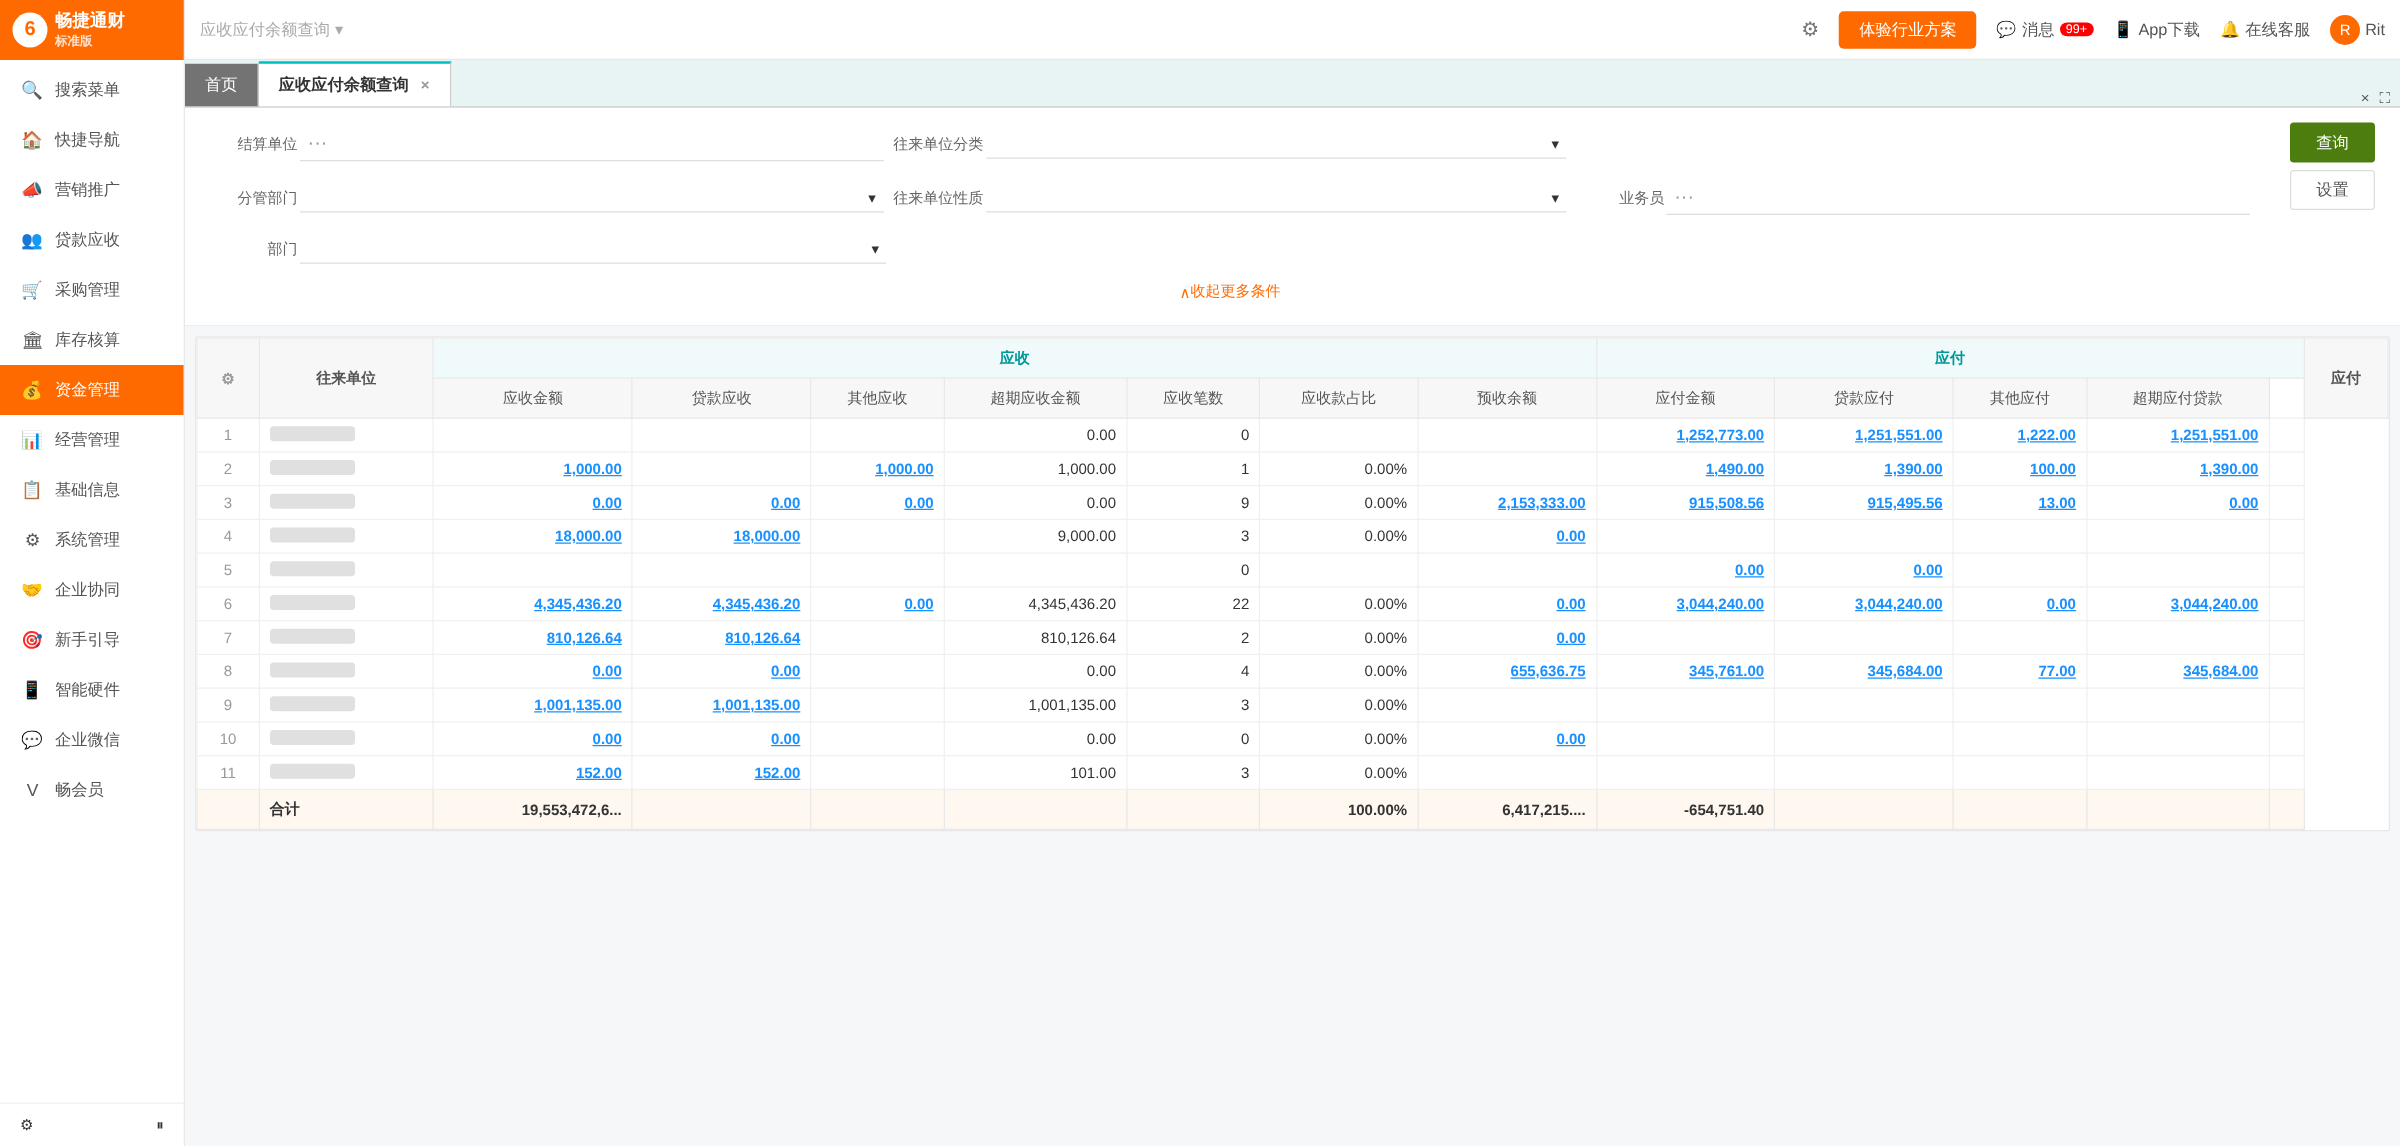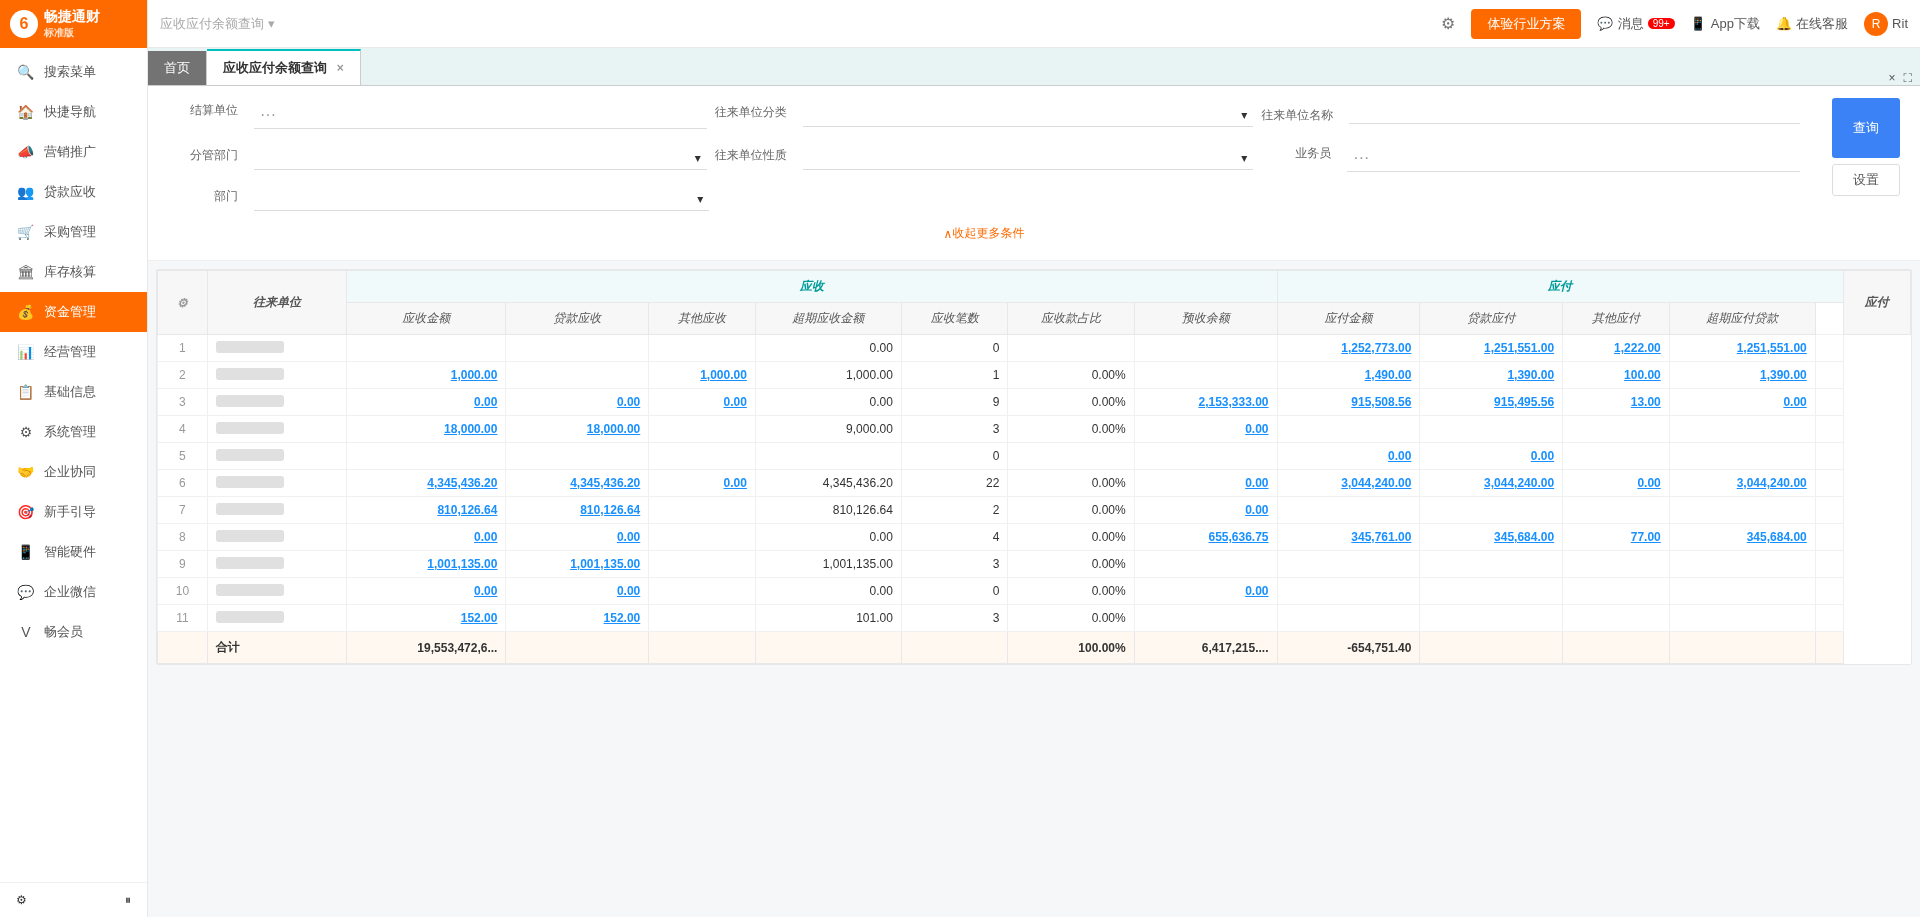--- a/index.html
+++ b/index.html
@@ -67,36 +67,36 @@
     .search-label { color: #ff6a00; font-size: 13px; white-space: nowrap; }
     .search-tag { background: #ff6a00; color: #fff; border-radius: 50%; width: 20px; height: 20px; display: flex; align-items: center; justify-content: center; font-size: 12px; cursor: pointer; }
     .search-tag-gray { background: #f0f0f0; color: #555; border-radius: 50%; width: 20px; height: 20px; display: flex; align-items: center; justify-content: center; font-size: 12px; cursor: pointer; }
     .search-option { display: flex; align-items: center; gap: 4px; cursor: pointer; color: #555; font-size: 13px; padding: 4px 8px; border-radius: 12px; }
     .search-option.active { color: #ff6a00; }
     .search-option .radio-dot { width: 14px; height: 14px; border-radius: 50%; border: 2px solid #ccc; display: flex; align-items: center; justify-content: center; }
     .search-option.active .radio-dot { border-color: #ff6a00; }
     .search-option.active .radio-inner { width: 6px; height: 6px; border-radius: 50%; background: #ff6a00; }
 
     .filter-row { display: flex; align-items: center; gap: 0; flex-wrap: wrap; }
-    .filter-item { display: flex; gap: 16px; flex: 1; min-width: 200px; margin: 4px 0; }
+    .filter-item { display: flex; align-items: center; gap: 2px; flex: 1; min-width: 200px; margin: 4px 0; }
     .filter-label { color: #666; font-size: 12px; white-space: nowrap; min-width: 70px; text-align: right; }
     .filter-input { flex: 1; border: none; border-bottom: 1px solid #ddd; padding: 4px 6px; font-size: 12px; color: #333; background: transparent; cursor: pointer; display: flex; align-items: center; justify-content: space-between; }
     .filter-input-dots { color: #999; font-size: 16px; }
     .filter-select { flex: 1; border: none; border-bottom: 1px solid #ddd; padding: 4px 6px; font-size: 12px; color: #333; background: transparent; display: flex; align-items: center; justify-content: space-between; cursor: pointer; }
 
     .collapse-btn { display: flex; align-items: center; justify-content: center; color: #ff6a00; font-size: 12px; cursor: pointer; padding: 6px; margin-top: 4px; }
 
     .action-btns { display: flex; flex-direction: column; gap: 6px; margin-left: 16px; }
-    .btn-query { background: #3b82f6; color: #fff; border: none; border-radius: 3px; padding: 21px 20px; cursor: pointer; font-size: 13px; }
+    .btn-query { background: #4d7c0f; color: #fff; border: none; border-radius: 3px; padding: 7px 20px; cursor: pointer; font-size: 13px; }
     .btn-settings { background: #fff; color: #555; border: 1px solid #ddd; border-radius: 3px; padding: 6px 20px; cursor: pointer; font-size: 13px; }
 
     
     .table-container { margin: 8px; background: #fff; border: 1px solid #e8e8e8; border-radius: 2px; overflow-x: auto; }
     table { width: 100%; border-collapse: collapse; font-size: 12px; min-width: 1500px; }
-    thead tr th { background: #f7f7f7; border: 1px solid #e8e8e8; padding: 7px 8px; text-align: center; color: #555; font-weight: normal; white-space: nowrap; font-style: italic; }
+    thead tr th { background: #f7f7f7; border: 1px solid #e8e8e8; padding: 7px 8px; text-align: center; color: #555; font-weight: normal; white-space: nowrap; }
     thead tr:first-child th { font-weight: bold; }
     tbody tr td { border: 1px solid #f0f0f0; padding: 6px 8px; text-align: right; white-space: nowrap; color: #333; }
     tbody tr td:first-child { text-align: center; color: #999; }
     tbody tr td:nth-child(2) { text-align: left; max-width: 120px; overflow: hidden; }
     .link-text { color: #1890ff; text-decoration: underline; cursor: pointer; font-weight: bold; }
     .tfoot-row td { background: #fff8f0; font-weight: bold; border: 1px solid #e8e8e8; padding: 7px 8px; text-align: right; color: #333; }
     .tfoot-row td:first-child { text-align: left; color: #555; }
     .negative { color: #f00; }
     .blurred { background: #e0e0e0; color: transparent; border-radius: 3px; display: inline-block; min-width: 60px; height: 12px; }
 
@@ -242,24 +242,20 @@
             <div class="filter-input">
               <span class="filter-input-dots">···</span>
             </div>
           </div>
           <div class="filter-item">
             <span class="filter-label">往来单位分类</span>
             <div class="filter-select">
               <span></span>
               <span>▾</span>
             </div>
-          </div>
-          <div class="filter-item">
-            <span class="filter-label">往来单位名称</span>
-            <div class="filter-input"></div>
           </div>
         </div>
 
         <div class="filter-row" style="display:grid; grid-template-columns:1fr 1fr 1fr; gap:8px; margin-bottom:8px;">
           <div class="filter-item">
             <span class="filter-label">分管部门</span>
             <div class="filter-select">
               <span></span>
               <span>▾</span>
             </div>

